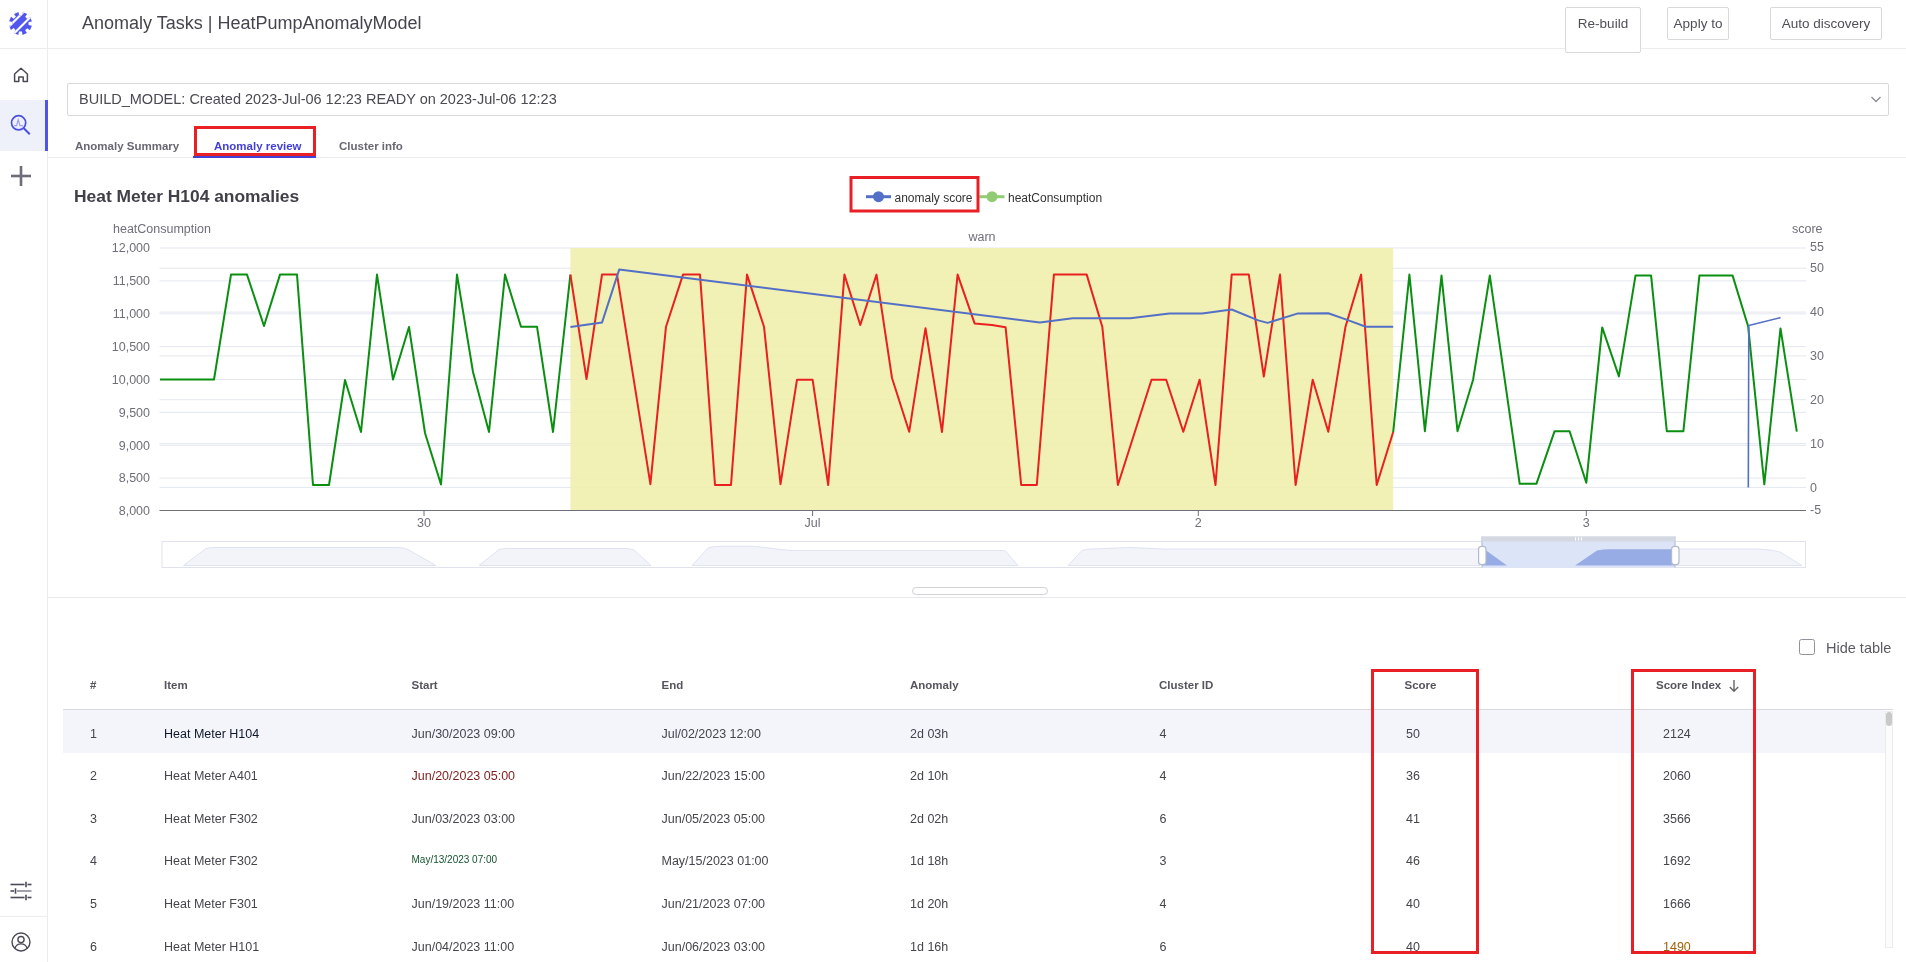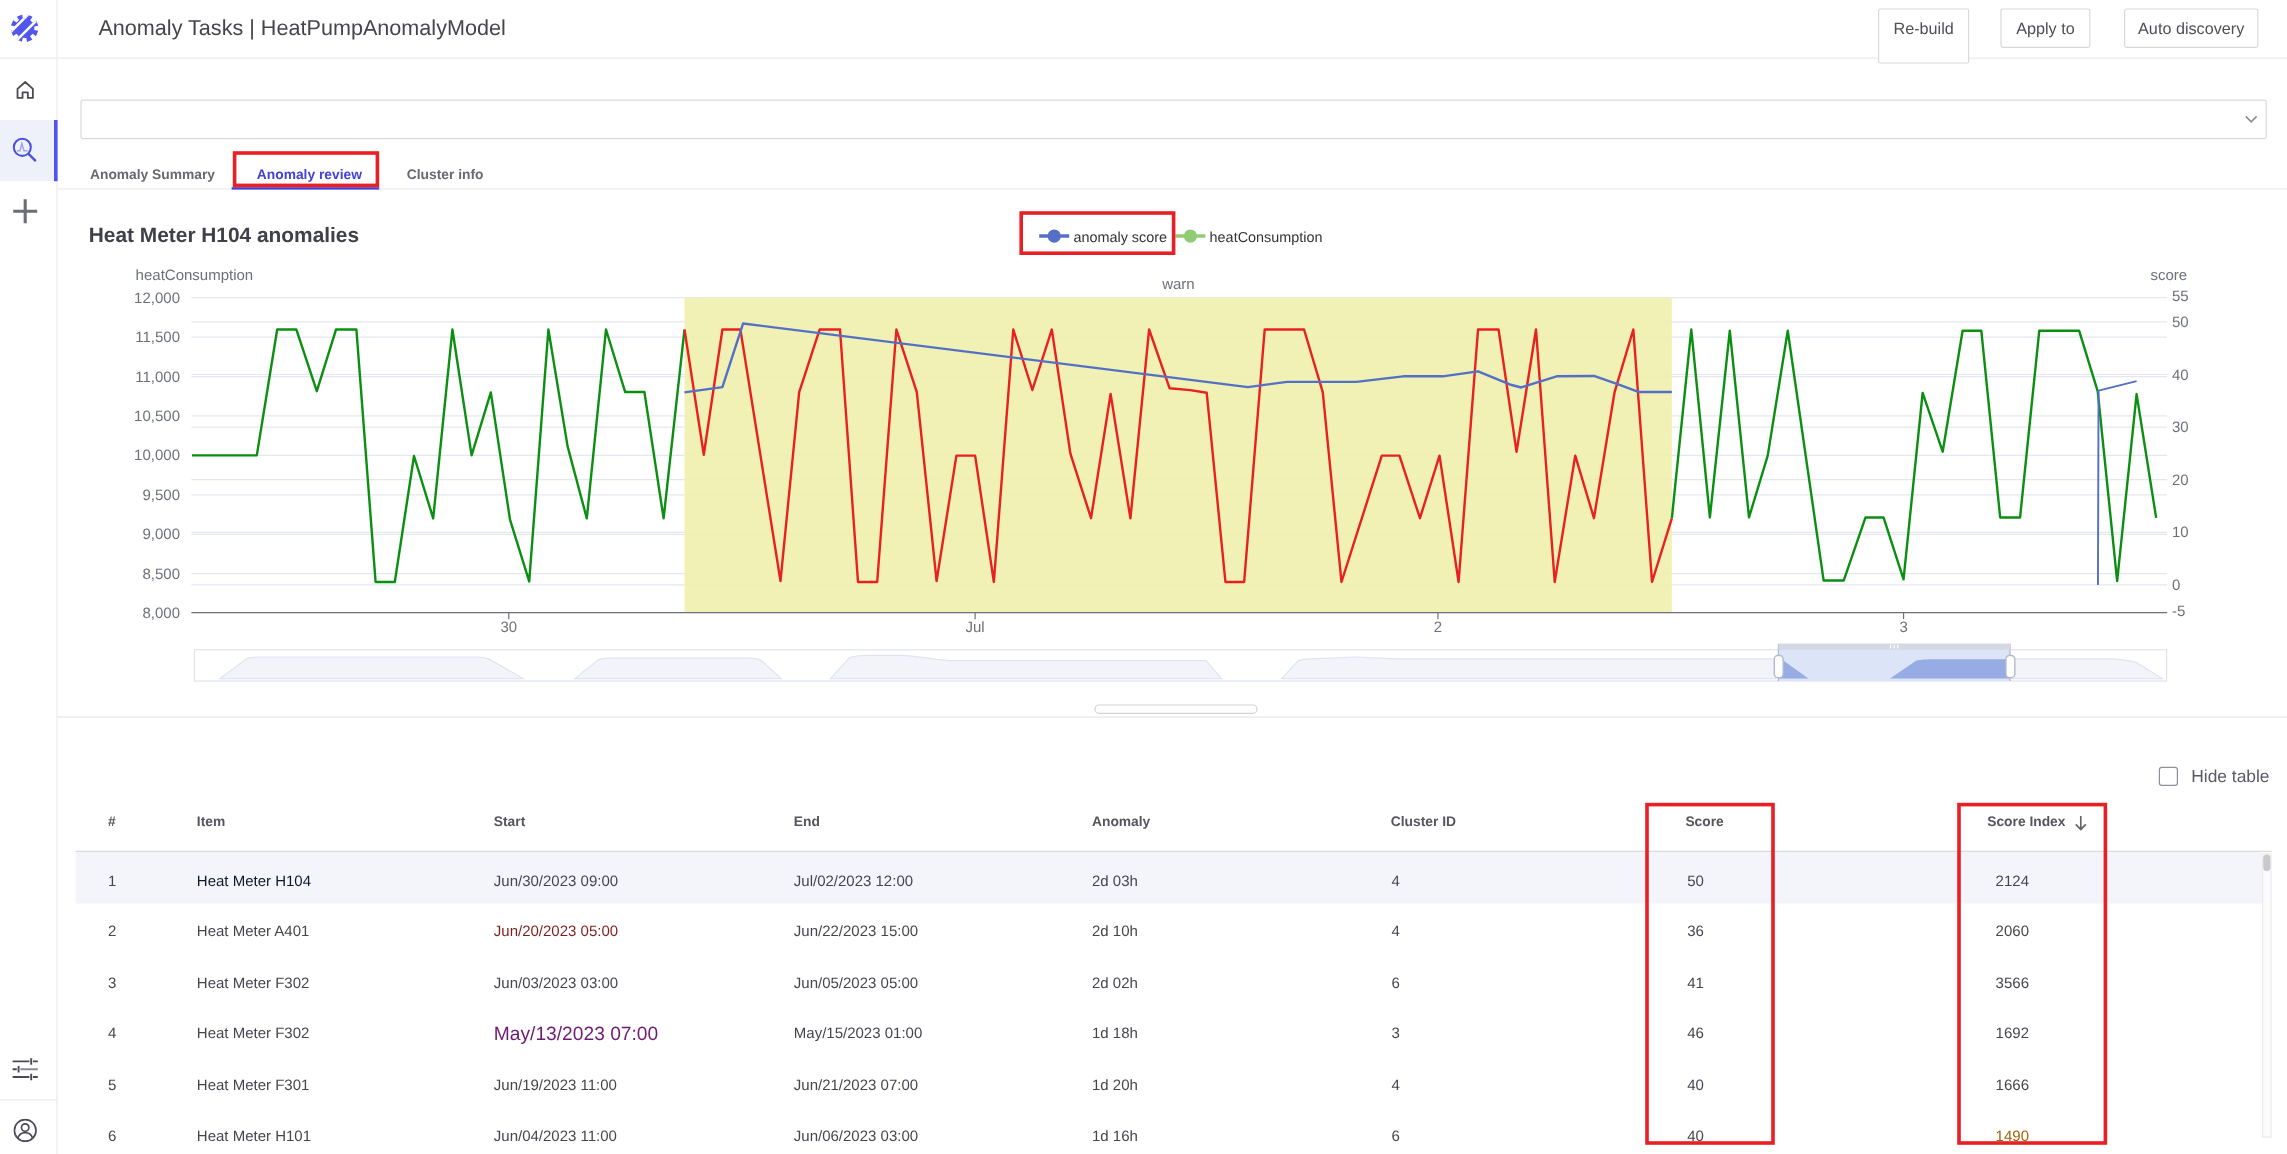--- a/index.html
+++ b/index.html
@@ -60,24 +60,25 @@
 <div class="hline" style="left:0;top:916px;width:48px;"></div>
 
 <svg class="abs" style="left:11px;top:932px" width="20" height="20" viewBox="0 0 20 20" fill="none" stroke="#4a4a57" stroke-width="1.4">
   <circle cx="10" cy="10" r="9"></circle>
   <circle cx="10" cy="7.6" r="3.1"></circle>
   <path d="M3.8 16.6 C5 12.9 7.3 11.9 10 11.9 C12.7 11.9 15 12.9 16.2 16.6"></path>
 </svg>
 
 <div class="abs" style="left:82px;top:13px;font-size:18px;color:#45454e;">Anomaly Tasks | HeatPumpAnomalyModel</div>
 <div class="btn" style="left:1565px;top:7px;width:76px;height:46px;line-height:31px;">Re-build</div>
-<div class="btn" style="left:1667px;top:7px;width:75px;height:33px;line-height:31px;">Apply to</div>
+<div class="btn" style="left:1667px;top:7px;width:62px;height:33px;line-height:31px;">Apply to</div>
 <div class="btn" style="left:1770px;top:7px;width:112px;height:33px;line-height:31px;">Auto discovery</div>
 
 <div class="abs" style="left:67px;top:83px;width:1822px;height:33px;border:1px solid #d9d9d9;border-radius:2px;box-sizing:border-box;">
+  <div class="abs" style="left:11px;top:0;line-height:31px;font-size:14.5px;color:#4a4a52;">BUILD_MODEL: Created 2023-Jul-06 12:23 READY on 2023-Jul-06 12:23</div>
   <svg class="abs" style="right:6px;top:11px" width="12" height="9" viewBox="0 0 12 9" fill="none" stroke="#8a8a92" stroke-width="1.3">
       <path d="M1.5 2 L6 6.5 L10.5 2"></path>
     </svg>
 </div>
 
 <div class="abs" style="left:75px;top:140px;font-size:11.5px;font-weight:bold;color:#686872;">Anomaly Summary</div>
 <div class="abs" style="left:214px;top:140px;font-size:11.5px;font-weight:bold;color:#4340d8;">Anomaly review</div>
 <div class="abs" style="left:339px;top:140px;font-size:11.5px;font-weight:bold;color:#686872;">Cluster info</div>
 <div class="hline" style="left:48px;top:157px;width:1858px;background:#ececee;"></div>
 <div class="abs" style="left:193px;top:156px;width:123px;height:2px;background:#4340d8;"></div>
@@ -206,21 +207,21 @@
 <div class="abs" style="left:90px;top:142.75px;font-size:12.5px;color:#45454d;">3</div>
 <div class="abs" style="left:164px;top:142.75px;font-size:12.5px;color:#45454d;">Heat Meter F302</div>
 <div class="abs" style="left:411.5px;top:142.75px;font-size:12.5px;color:#45454d;">Jun/03/2023 03:00</div>
 <div class="abs" style="left:661.5px;top:142.75px;font-size:12.5px;color:#45454d;">Jun/05/2023 05:00</div>
 <div class="abs" style="left:910px;top:142.75px;font-size:12.5px;color:#45454d;">2d 02h</div>
 <div class="abs" style="left:1159.5px;top:142.75px;font-size:12.5px;color:#45454d;">6</div>
 <div class="abs" style="left:1406px;top:142.75px;font-size:12.5px;color:#45454d;">41</div>
 <div class="abs" style="left:1663px;top:142.75px;font-size:12.5px;color:#45454d;">3566</div>
 <div class="abs" style="left:90px;top:185.25px;font-size:12.5px;color:#45454d;">4</div>
 <div class="abs" style="left:164px;top:185.25px;font-size:12.5px;color:#45454d;">Heat Meter F302</div>
-<div class="abs" style="left:411.5px;top:185.25px;font-size:16px;color:#701a75;">May/13/2023 07:00</div>
+<div class="abs" style="left:411.5px;top:185.25px;font-size:10px;color:#14532d;">May/13/2023 07:00</div>
 <div class="abs" style="left:661.5px;top:185.25px;font-size:12.5px;color:#45454d;">May/15/2023 01:00</div>
 <div class="abs" style="left:910px;top:185.25px;font-size:12.5px;color:#45454d;">1d 18h</div>
 <div class="abs" style="left:1159.5px;top:185.25px;font-size:12.5px;color:#45454d;">3</div>
 <div class="abs" style="left:1406px;top:185.25px;font-size:12.5px;color:#45454d;">46</div>
 <div class="abs" style="left:1663px;top:185.25px;font-size:12.5px;color:#45454d;">1692</div>
 <div class="abs" style="left:90px;top:227.75px;font-size:12.5px;color:#45454d;">5</div>
 <div class="abs" style="left:164px;top:227.75px;font-size:12.5px;color:#45454d;">Heat Meter F301</div>
 <div class="abs" style="left:411.5px;top:227.75px;font-size:12.5px;color:#45454d;">Jun/19/2023 11:00</div>
 <div class="abs" style="left:661.5px;top:227.75px;font-size:12.5px;color:#45454d;">Jun/21/2023 07:00</div>
 <div class="abs" style="left:910px;top:227.75px;font-size:12.5px;color:#45454d;">1d 20h</div>

